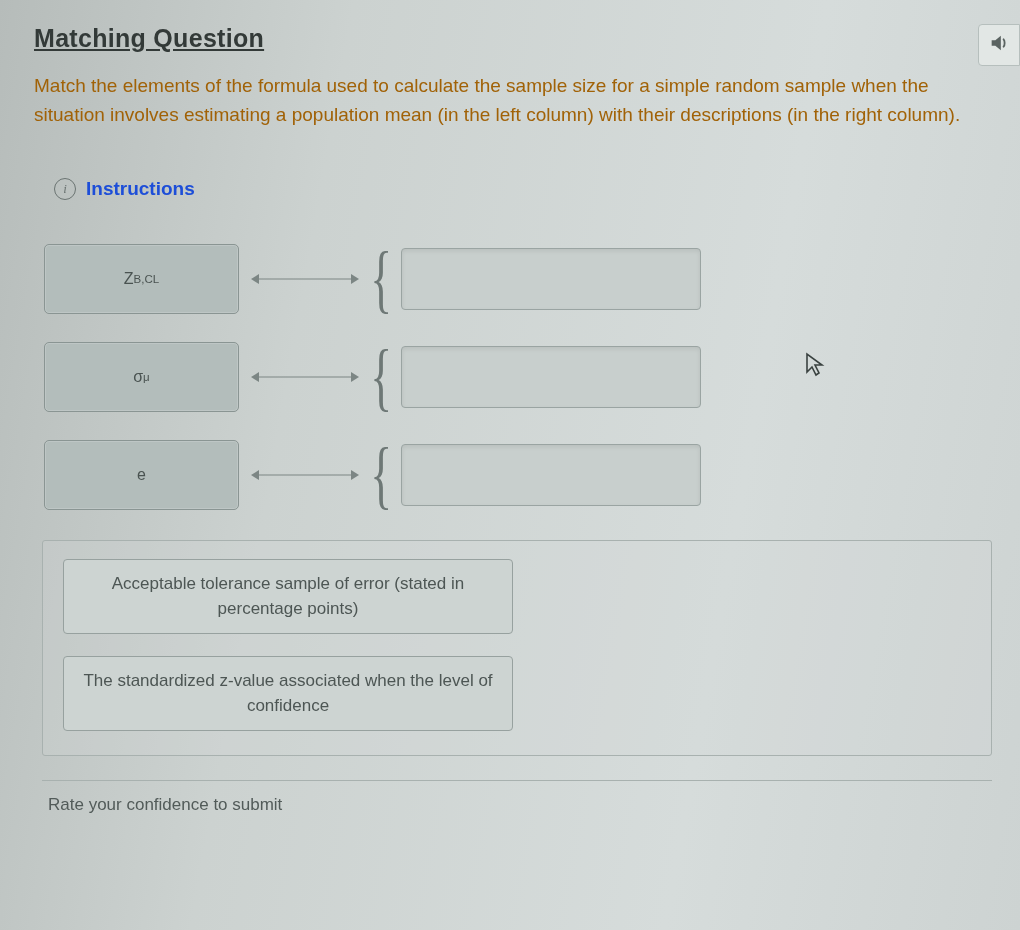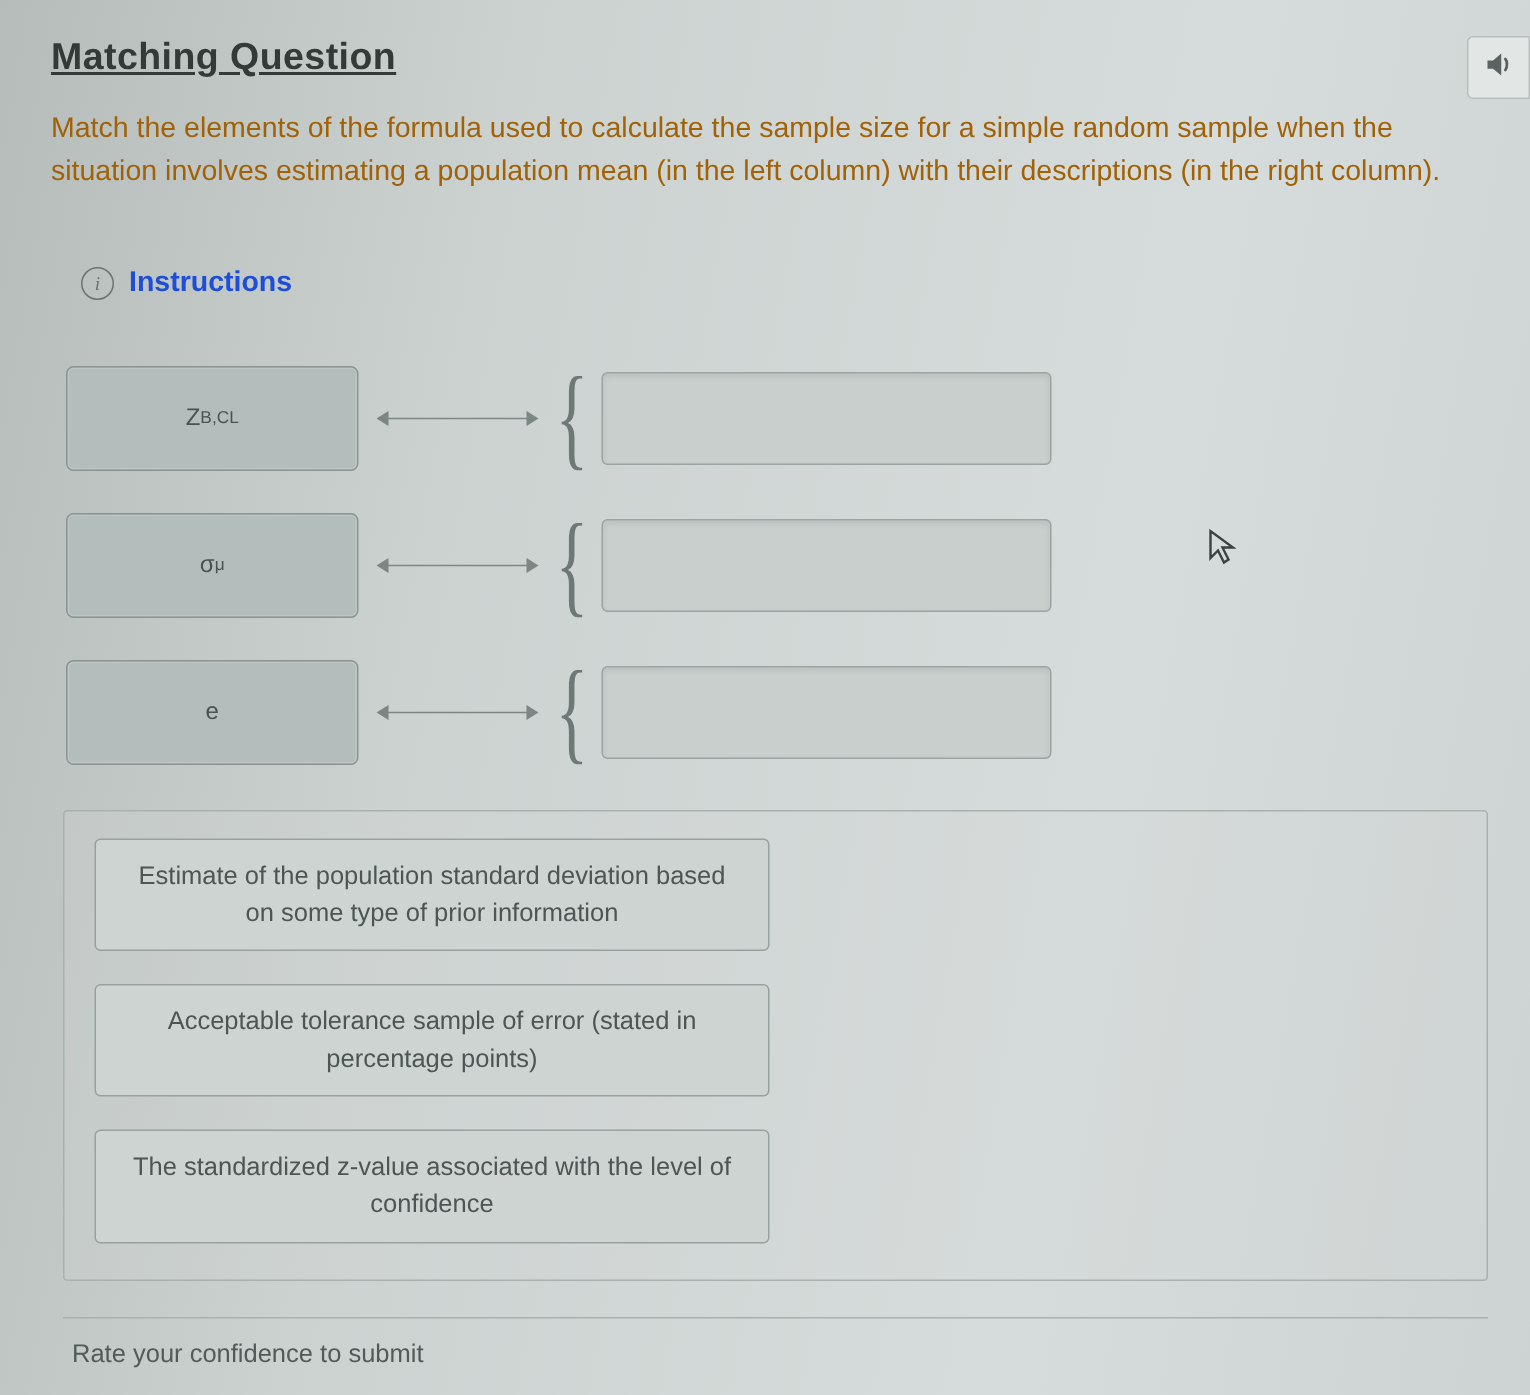--- a/index.html
+++ b/index.html
@@ -210,23 +210,22 @@
       <div class="connector">
           <span class="arrow-l"></span>
         </div>
       <span class="brace">{</span>
       <div class="drop-slot"></div>
     </div>
 
   </div>
 
   <div class="options-panel">
-    <div class="option-card">Estimate of the population standard deviation based on some type of prior information</div>
     <div class="option-card">Acceptable tolerance sample of error (stated in percentage points)</div>
-    <div class="option-card">The standardized z-value associated with the level of confidence</div>
+    <div class="option-card">The standardized z-value associated when the level of confidence</div>
   </div>
 
   <div class="footer-bar">
     <span>Rate your confidence to submit</span>
   </div>
 
 </div>
 
 <div class="sound-btn">
   <span>

